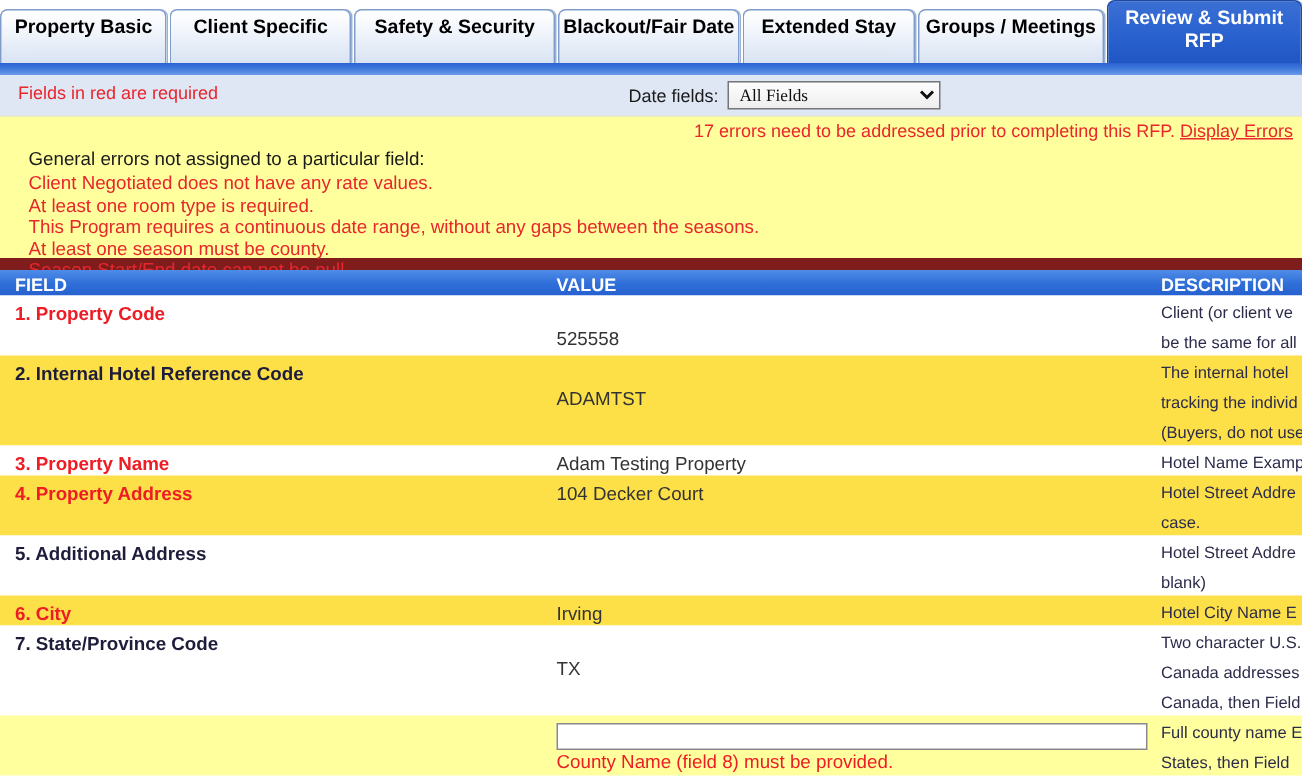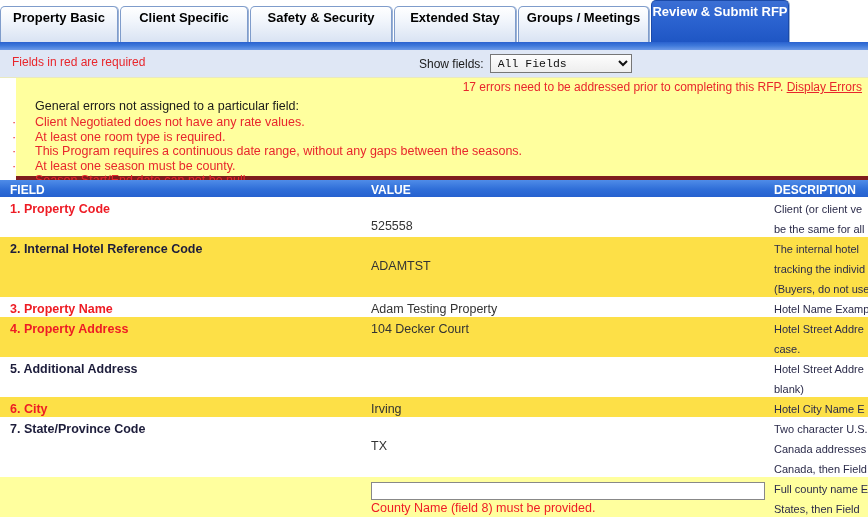--- a/index.html
+++ b/index.html
@@ -85,37 +85,36 @@
     gap: 6px;
   }
   .showfields-label {
     font-size: 12px;
     color: #1a1a1a;
   }
   .showfields-select {
     width: 142px;
     height: 19px;
     font-size: 11.5px;
-    font-family: Liberation Mono, monospace;
+    font-family: Liberation Serif, serif;
     border: 1px solid #767676;
     background: linear-gradient(to bottom,#fdfdfd 0%, #eeeeee 100%);
     color: #101010;
     padding-left: 3px;
     box-sizing: border-box;
   }
 
   
   .errpanel {
     position: relative;
     background: #ffff9e;
     padding: 0;
     height: 102px;
     box-sizing: border-box;
-    border-bottom: 4px solid #7f1d1d;
-    margin-left: 16px;
+    border-bottom: 8px solid #7f1d1d;
   }
   .errcount {
     position: absolute;
     right: 6px; top: 2px;
     font-size: 12px;
     color: #e8262c;
   }
   .errcount a {
     color: #e8262c;
     text-decoration: underline;
@@ -228,36 +227,39 @@
   <div class="tabbar" id="tabbar">
       <div class="tab" style="width: 118px;">
         <span>Property Basic</span>
       </div>
       <div class="tab" style="width: 128px;">
         <span>Client Specific</span>
       </div>
       <div class="tab" style="width: 142px;">
         <span>Safety &amp; Security</span>
       </div>
+      <div class="tab" style="width: 128px;">
+        <span>Blackout/Fair Date</span>
+      </div>
       <div class="tab" style="width: 122px;">
         <span>Extended Stay</span>
       </div>
       <div class="tab" style="width: 131px;">
         <span>Groups / Meetings</span>
       </div>
       <div class="tab active" style="width: 138px;">
         <span>Review &amp; Submit RFP</span>
       </div>
     </div>
   <div class="tabbar-rule"></div>
 
   <div class="subhead">
     <div class="required-note">Fields in red are required</div>
     <div class="showfields-wrap">
-      <span class="showfields-label">Show fields:</span>
+      <span class="showfields-label">Date fields:</span>
       <select class="showfields-select" id="showfields"><option>All Fields</option></select>
     </div>
   </div>
 
   <div class="errpanel">
     <div class="errcount">
       <span>17 errors need to be addressed prior to completing this RFP.</span>
       <a href="#">Display Errors</a>
     </div>
     <div class="errhead">General errors not assigned to a particular field:</div>

